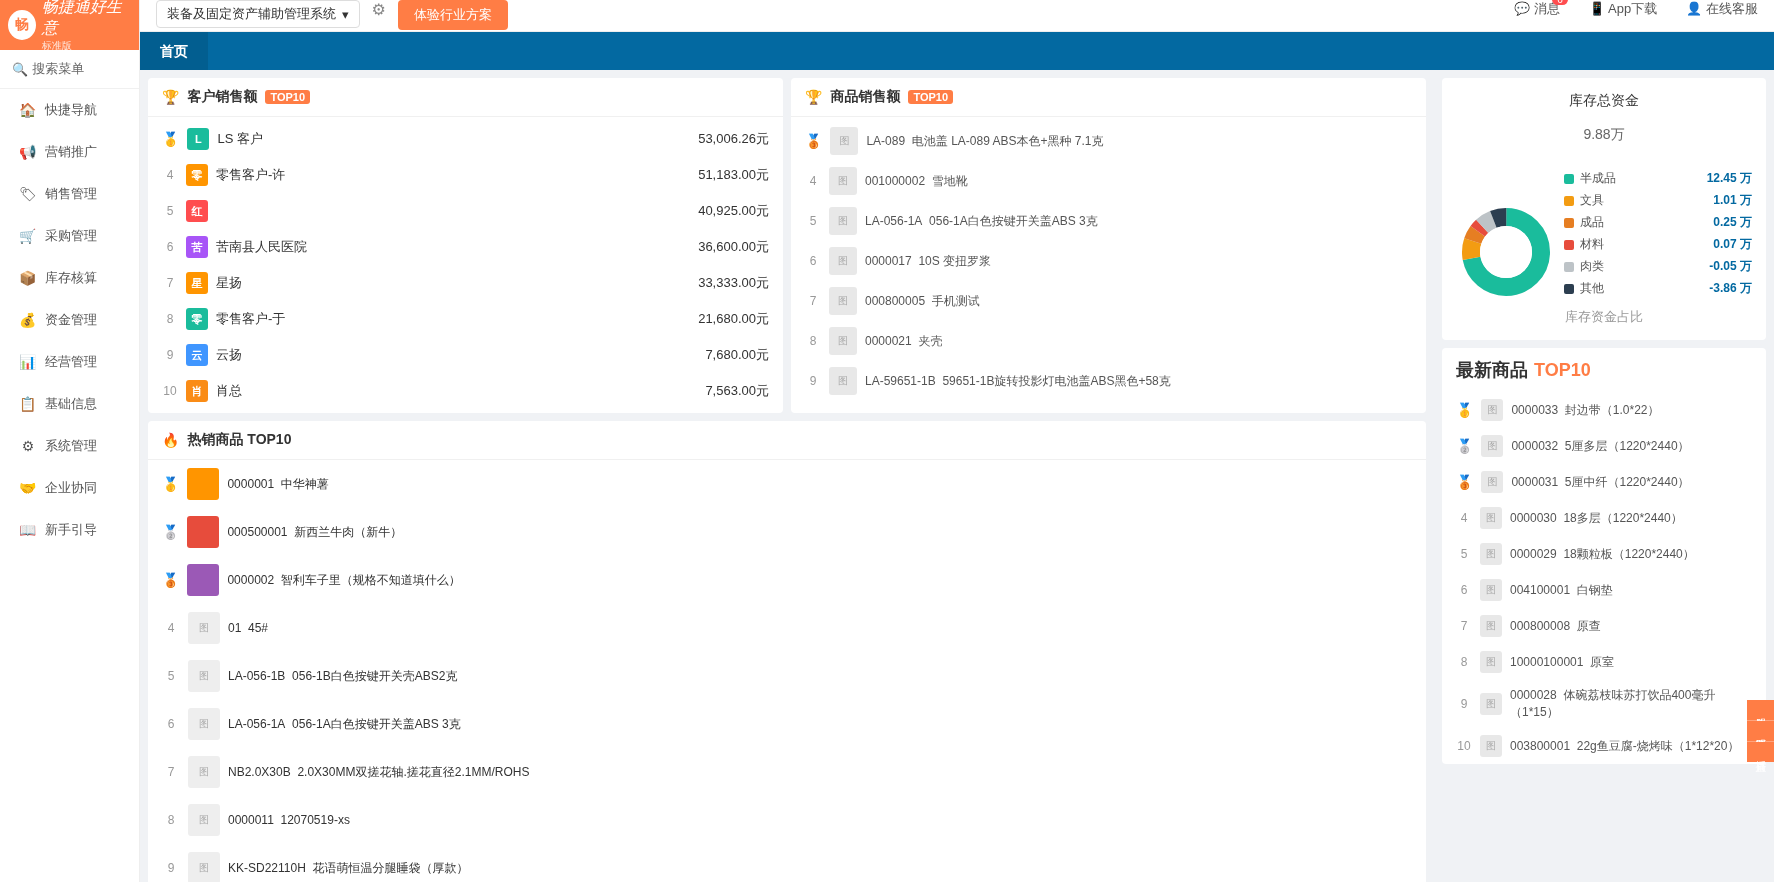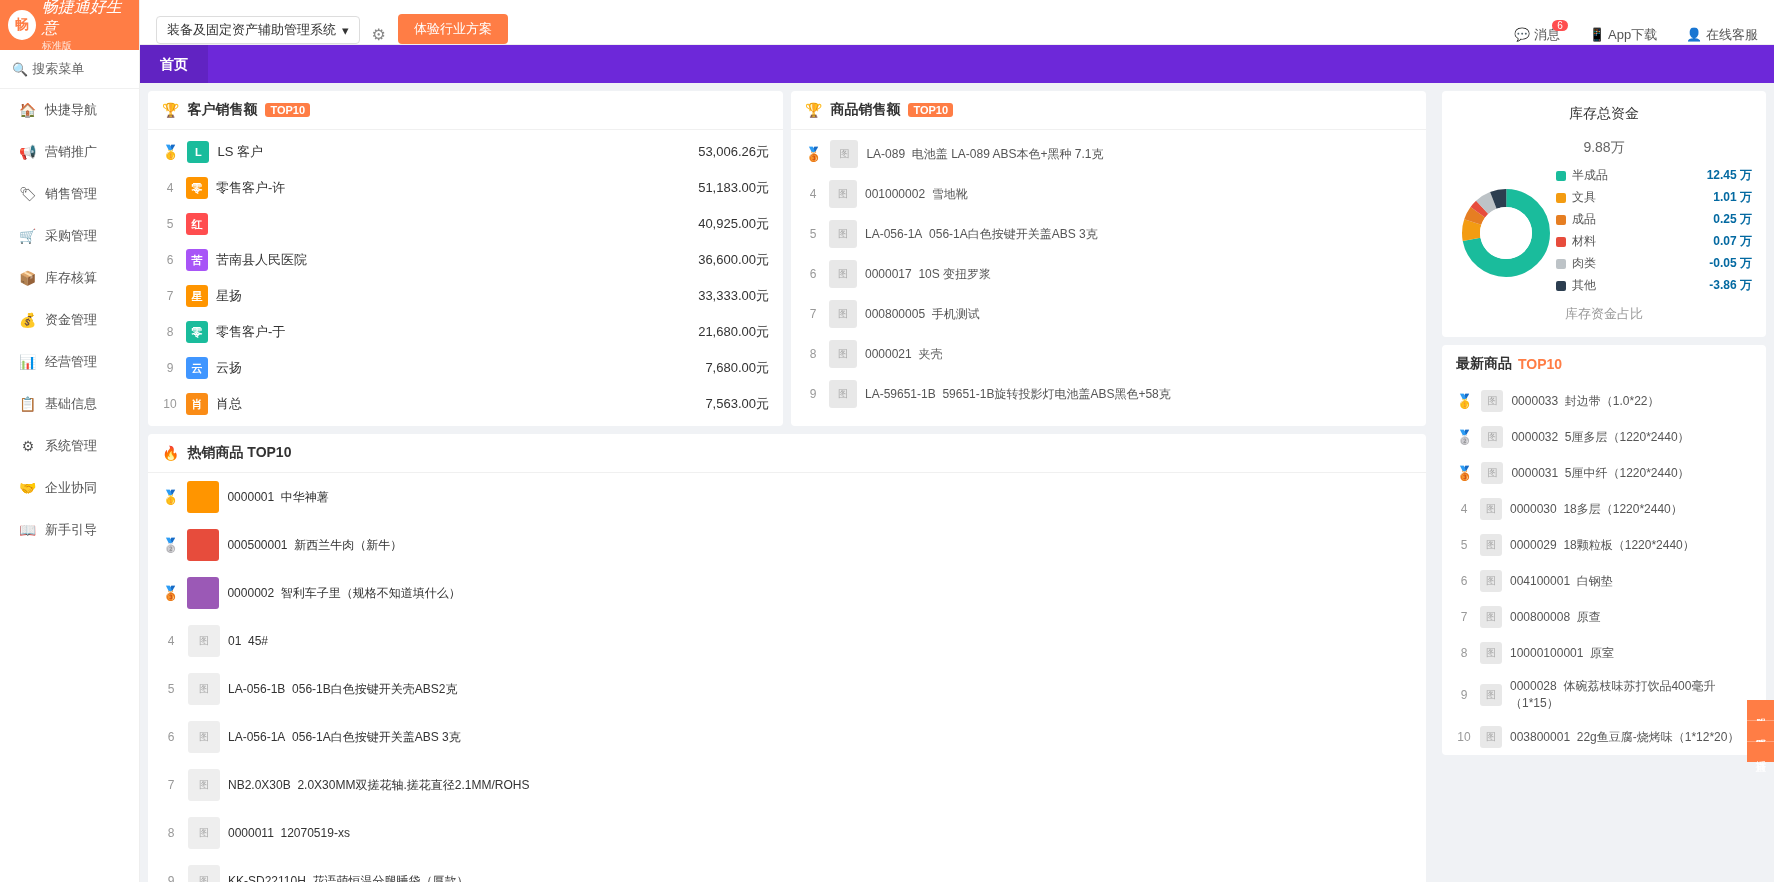--- a/index.html
+++ b/index.html
@@ -43,23 +43,23 @@
       border-left: 3px solid transparent;
     }
     .menu-icon { width: 18px; height: 18px; display: flex; align-items: center; justify-content: center; font-size: 14px; }
 
     
     .main { flex: 1; display: flex; flex-direction: column; overflow: hidden; }
 
     
     .header {
       background: #fff;
-      height: 45px;
-      display: flex;
-      align-items: flex-end;
+      height: 32px;
+      display: flex;
+      align-items: flex-start;
       padding: 0 16px;
       gap: 12px;
       border-bottom: 1px solid #eee;
     }
     .header-selector {
       display: flex; align-items: center; gap: 6px;
       border: 1px solid #ddd; border-radius: 4px; padding: 4px 10px;
       cursor: pointer; color: #333; font-size: 13px;
     }
     .header-gear { color: #888; cursor: pointer; font-size: 16px; }
@@ -70,21 +70,21 @@
     .header-right { margin-left: auto; display: flex; align-items: center; gap: 29px; color: #555; font-size: 13px; }
     .header-badge { position: relative; }
     .badge-dot {
       position: absolute; top: -6px; right: -8px;
       background: #ff4d4f; color: #fff; border-radius: 10px;
       font-size: 10px; padding: 0 4px; min-width: 16px; text-align: center;
     }
 
     
     .nav-tabs {
-      background: #6d28d9;
+      background: #0369a1;
       display: flex;
       align-items: center;
       padding: 0 0;
       height: 38px;
     }
     .nav-tab {
       padding: 0 20px; height: 38px; line-height: 38px;
       color: rgba(255,255,255,0.85); cursor: pointer; font-size: 14px;
     }
     .nav-tab.active { background: rgba(0,0,0,0.1); color: #fff; font-weight: bold; }
@@ -182,38 +182,38 @@
 
     
     .inventory-panel {
       background: #fff;
       border-radius: 4px;
       padding: 14px;
     }
     .inv-title { color: #333; font-size: 14px; margin-bottom: 4px; text-align: center; }
     .inv-amount { font-size: 28px; font-weight: bold; color: #1a1a1a; text-align: center; }
     .inv-amount span { font-size: 14px; color: #666; font-weight: normal; }
-    .inv-chart-area { display: flex; gap: 0; margin-top: 8px; align-items: center; }
+    .inv-chart-area { display: flex; gap: 8px; margin-top: 24px; align-items: flex-end; }
     .donut-chart { width: 100px; height: 100px; flex-shrink: 0; }
     .legend { flex: 1; font-size: 12px; }
     .legend-item { display: flex; align-items: center; gap: 6px; margin-bottom: 5px; justify-content: space-between; }
     .legend-color { width: 10px; height: 10px; border-radius: 2px; flex-shrink: 0; }
     .legend-label { flex: 1; color: #555; }
     .legend-value { color: #0369a1; font-weight: 700; }
     .inv-subtitle { text-align: center; font-size: 13px; color: #999; margin-top: 6px; }
 
     
     .new-products-panel {
       background: #fff;
       border-radius: 4px;
       overflow: hidden;
     }
     .new-panel-header {
       padding: 10px 14px;
-      font-size: 14px; font-weight: bold; color: #333;
+      font-size: 18px; font-weight: bold; color: #333;
       display: flex; align-items: center; gap: 6px;
     }
     .new-panel-header .top10-badge { color: #ff7d45; font-weight: bold; }
     .new-item {
       display: flex; align-items: center; gap: 8px;
       padding: 7px 14px; font-size: 12px; color: #555;
     }
     .new-rank { width: 16px; text-align: center; color: #999; font-size: 12px; }
     .new-rank-medal { font-size: 14px; }
     .new-img {

